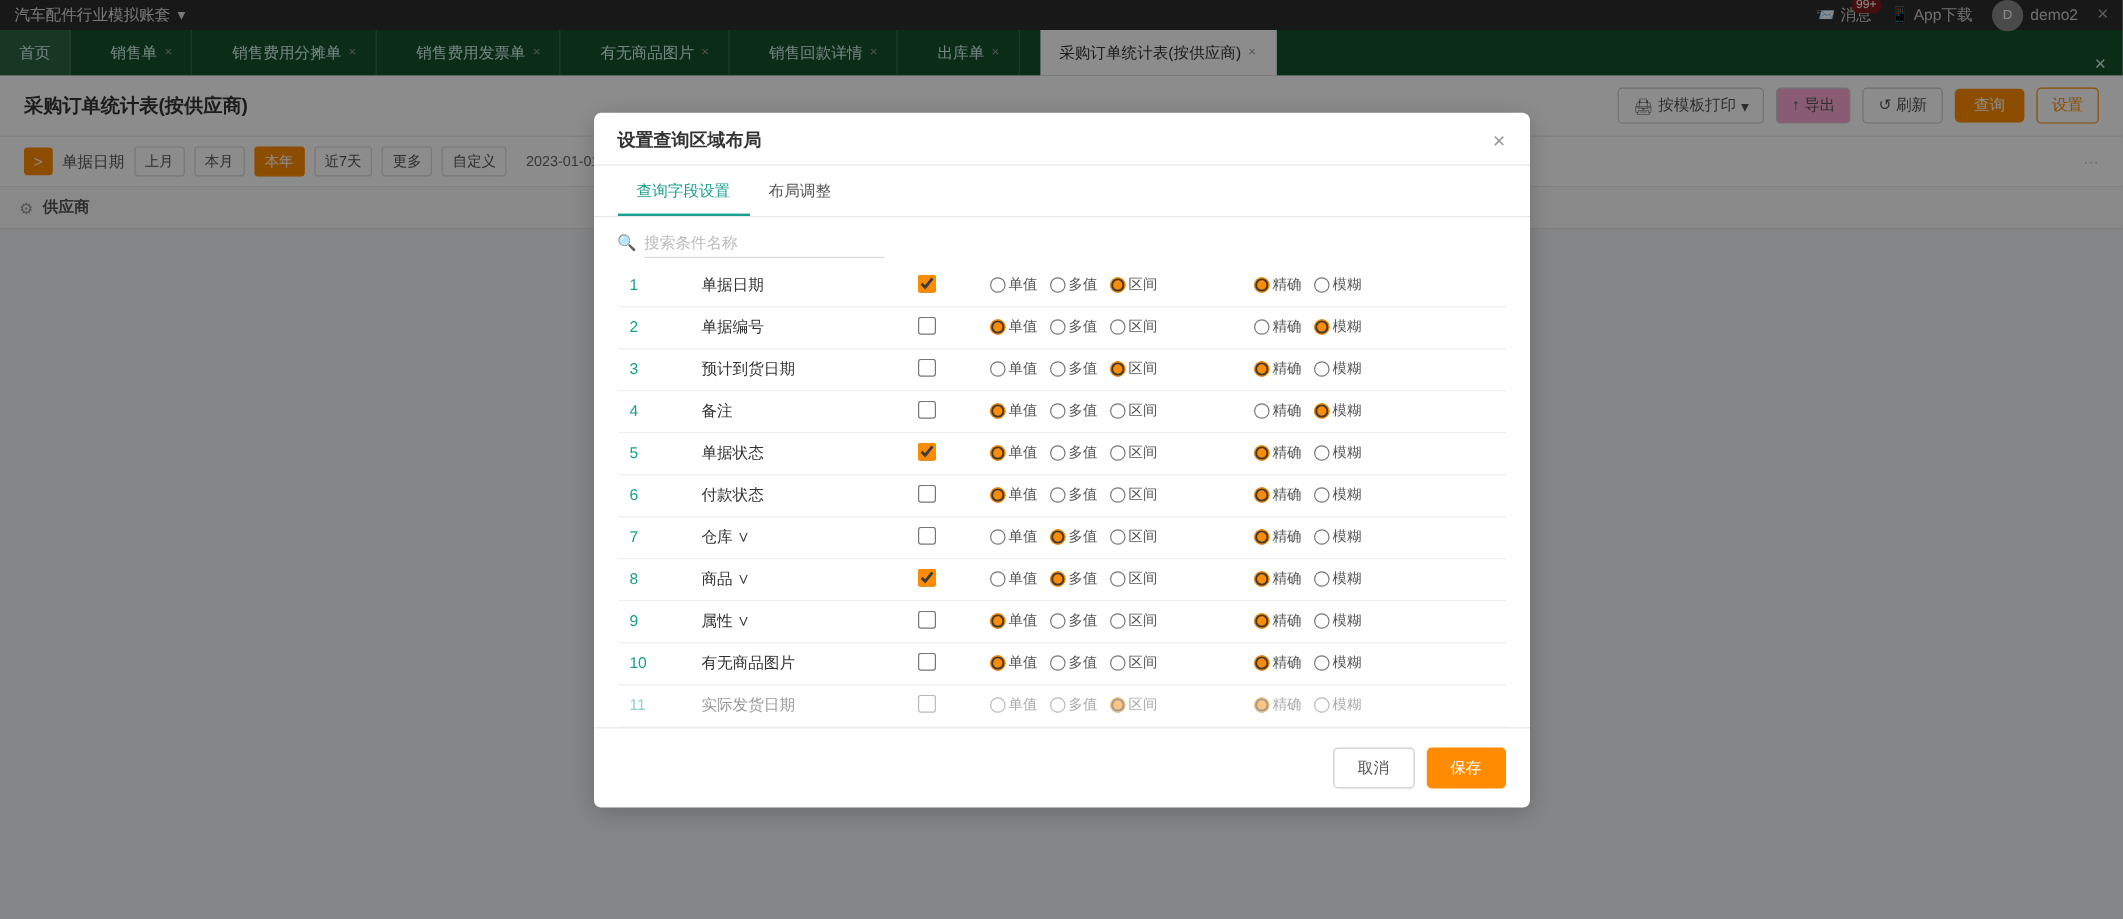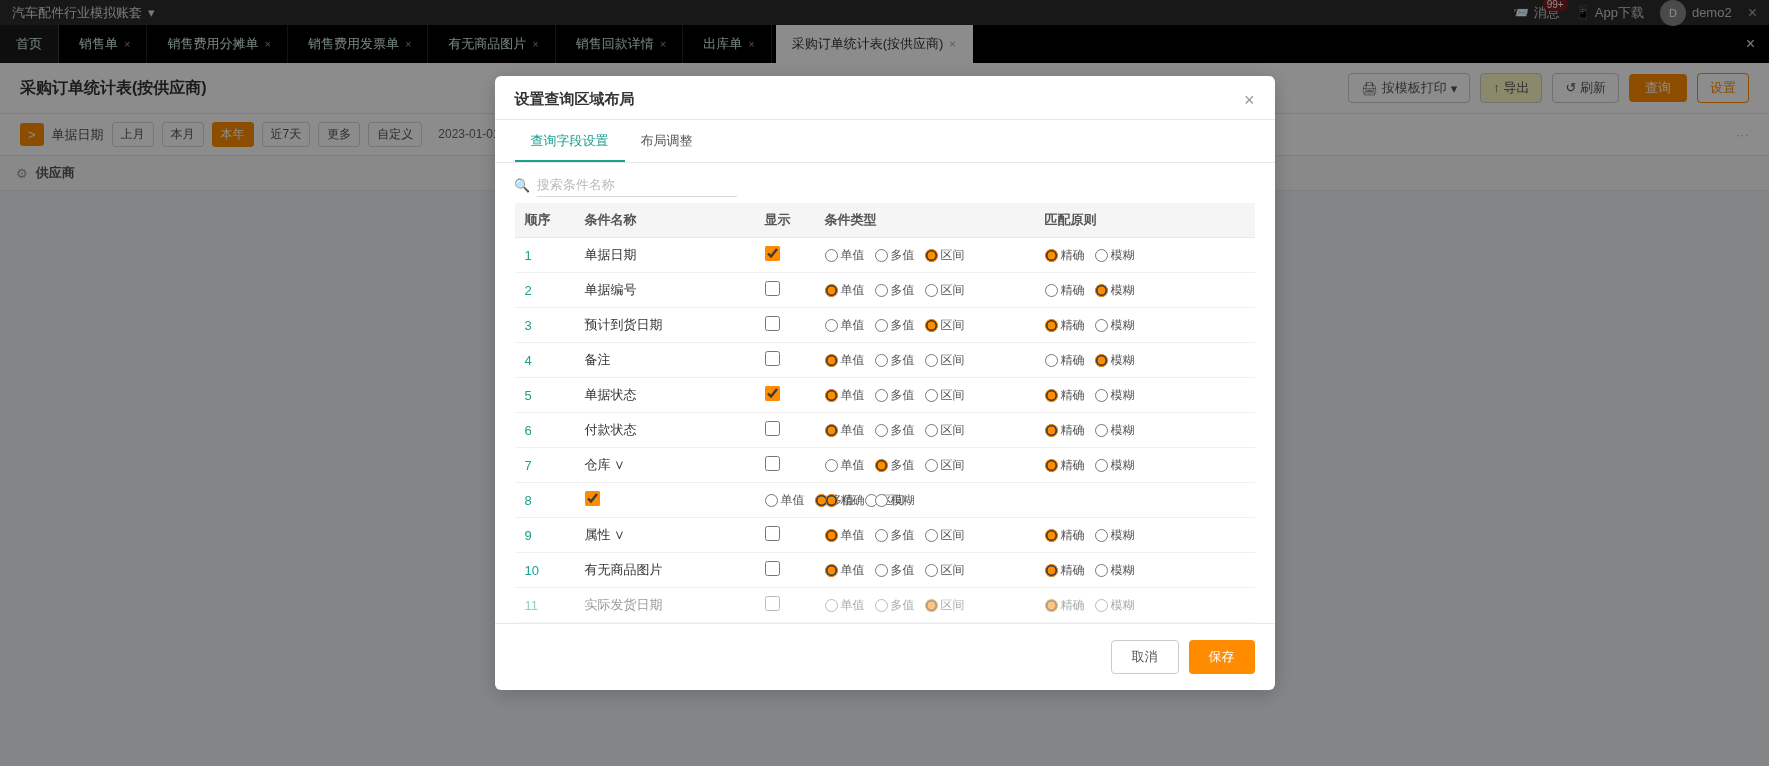--- a/index.html
+++ b/index.html
@@ -16,26 +16,26 @@
       color: #ccc;
     }
     .topbar-left { font-size: 13px; color: #ddd; display: flex; align-items: center; gap: 6px; }
     .topbar-right { display: flex; align-items: center; gap: 16px; font-size: 13px; }
     .topbar-right .notif { position: relative; cursor: pointer; }
     .badge { background: #7f1d1d; color: #fff; border-radius: 8px; font-size: 10px; padding: 1px 4px; position: absolute; top: -6px; right: -8px; }
     .topbar-right .avatar { width: 26px; height: 26px; border-radius: 50%; background: #888; display: inline-flex; align-items: center; justify-content: center; color: #fff; font-size: 11px; }
 
     
     .tabbar {
-      background: #000000;
+      background: #14532d;
       height: 38px;
       display: flex;
-      align-items: center;
+      align-items: flex-end;
       padding: 0 0;
-      gap: 4px;
+      gap: 17px;
     }
     .tabbar-tab {
       height: 38px;
       display: flex;
       align-items: center;
       padding: 0 16px;
       color: #d4f0ec;
       font-size: 13px;
       cursor: pointer;
       border-right: 1px solid rgba(255,255,255,0.15);
@@ -51,21 +51,21 @@
       background: #fff;
       padding: 10px 20px;
       display: flex;
       align-items: center;
       justify-content: space-between;
       border-bottom: 1px solid #e8e8e8;
     }
     .page-title { font-size: 16px; font-weight: bold; color: #333; }
     .page-header-actions { display: flex; align-items: center; gap: 10px; }
     .btn-print { border: 1px solid #ccc; background: #fff; padding: 5px 12px; border-radius: 4px; cursor: pointer; font-size: 13px; color: #555; display: flex; align-items: center; gap: 4px; }
-    .btn-export { border: 1px solid #ccc; background: #fef9c3; padding: 5px 12px; border-radius: 4px; cursor: pointer; font-size: 13px; color: #555; }
+    .btn-export { border: 1px solid #ccc; background: #f9a8d4; padding: 5px 12px; border-radius: 4px; cursor: pointer; font-size: 13px; color: #555; }
     .btn-refresh { border: 1px solid #ccc; background: #fff; padding: 5px 12px; border-radius: 4px; cursor: pointer; font-size: 13px; color: #555; }
     .btn-query { background: #ff8c00; color: #fff; border: none; padding: 5px 16px; border-radius: 4px; cursor: pointer; font-size: 13px; }
     .btn-set { background: #fff; color: #ff8c00; border: 1px solid #ff8c00; padding: 5px 12px; border-radius: 4px; cursor: pointer; font-size: 13px; }
 
     
     .filter-bar {
       background: #fff;
       padding: 8px 20px;
       display: flex;
       align-items: center;
@@ -283,27 +283,20 @@
         <span>布局调整</span>
       </div>
     </div>
 
     <div class="modal-search">
       <span class="search-icon-span">🔍</span>
       <input type="text" placeholder="搜索条件名称" style="">
     </div>
 
     <div class="modal-table">
-      <div class="mt-thead">
-        <div class="mt-th">顺序</div>
-        <div class="mt-th">条件名称</div>
-        <div class="mt-th">显示</div>
-        <div class="mt-th">条件类型</div>
-        <div class="mt-th">匹配原则</div>
-      </div>
 
       <div id="modal-rows-container">
           <div class="mt-row">
             <div class="mt-td num">1</div>
             <div class="mt-td">单据日期</div>
             <div class="mt-td"><input type="checkbox" class="checkbox-custom" checked="" style=""></div>
             <div class="mt-td">
               <div class="radio-group">
                 <label><input type="radio" name="type_0" style="">单值</label>
                 <label><input type="radio" name="type_0" style="">多值</label>
@@ -420,20 +413,21 @@
             </div>
             <div class="mt-td">
               <div class="radio-group">
                 <label><input type="radio" name="match_6" checked="" style="">精确</label>
                 <label><input type="radio" name="match_6" style="">模糊</label>
               </div>
             </div>
           </div>
           <div class="mt-row">
             <div class="mt-td num">8</div>
+            <div class="mt-td">商品 ∨</div>
             <div class="mt-td"><input type="checkbox" class="checkbox-custom" checked="" style=""></div>
             <div class="mt-td">
               <div class="radio-group">
                 <label><input type="radio" name="type_7" style="">单值</label>
                 <label><input type="radio" name="type_7" checked="" style="">多值</label>
                 <label><input type="radio" name="type_7" style="">区间</label>
               </div>
             </div>
             <div class="mt-td">
               <div class="radio-group">

